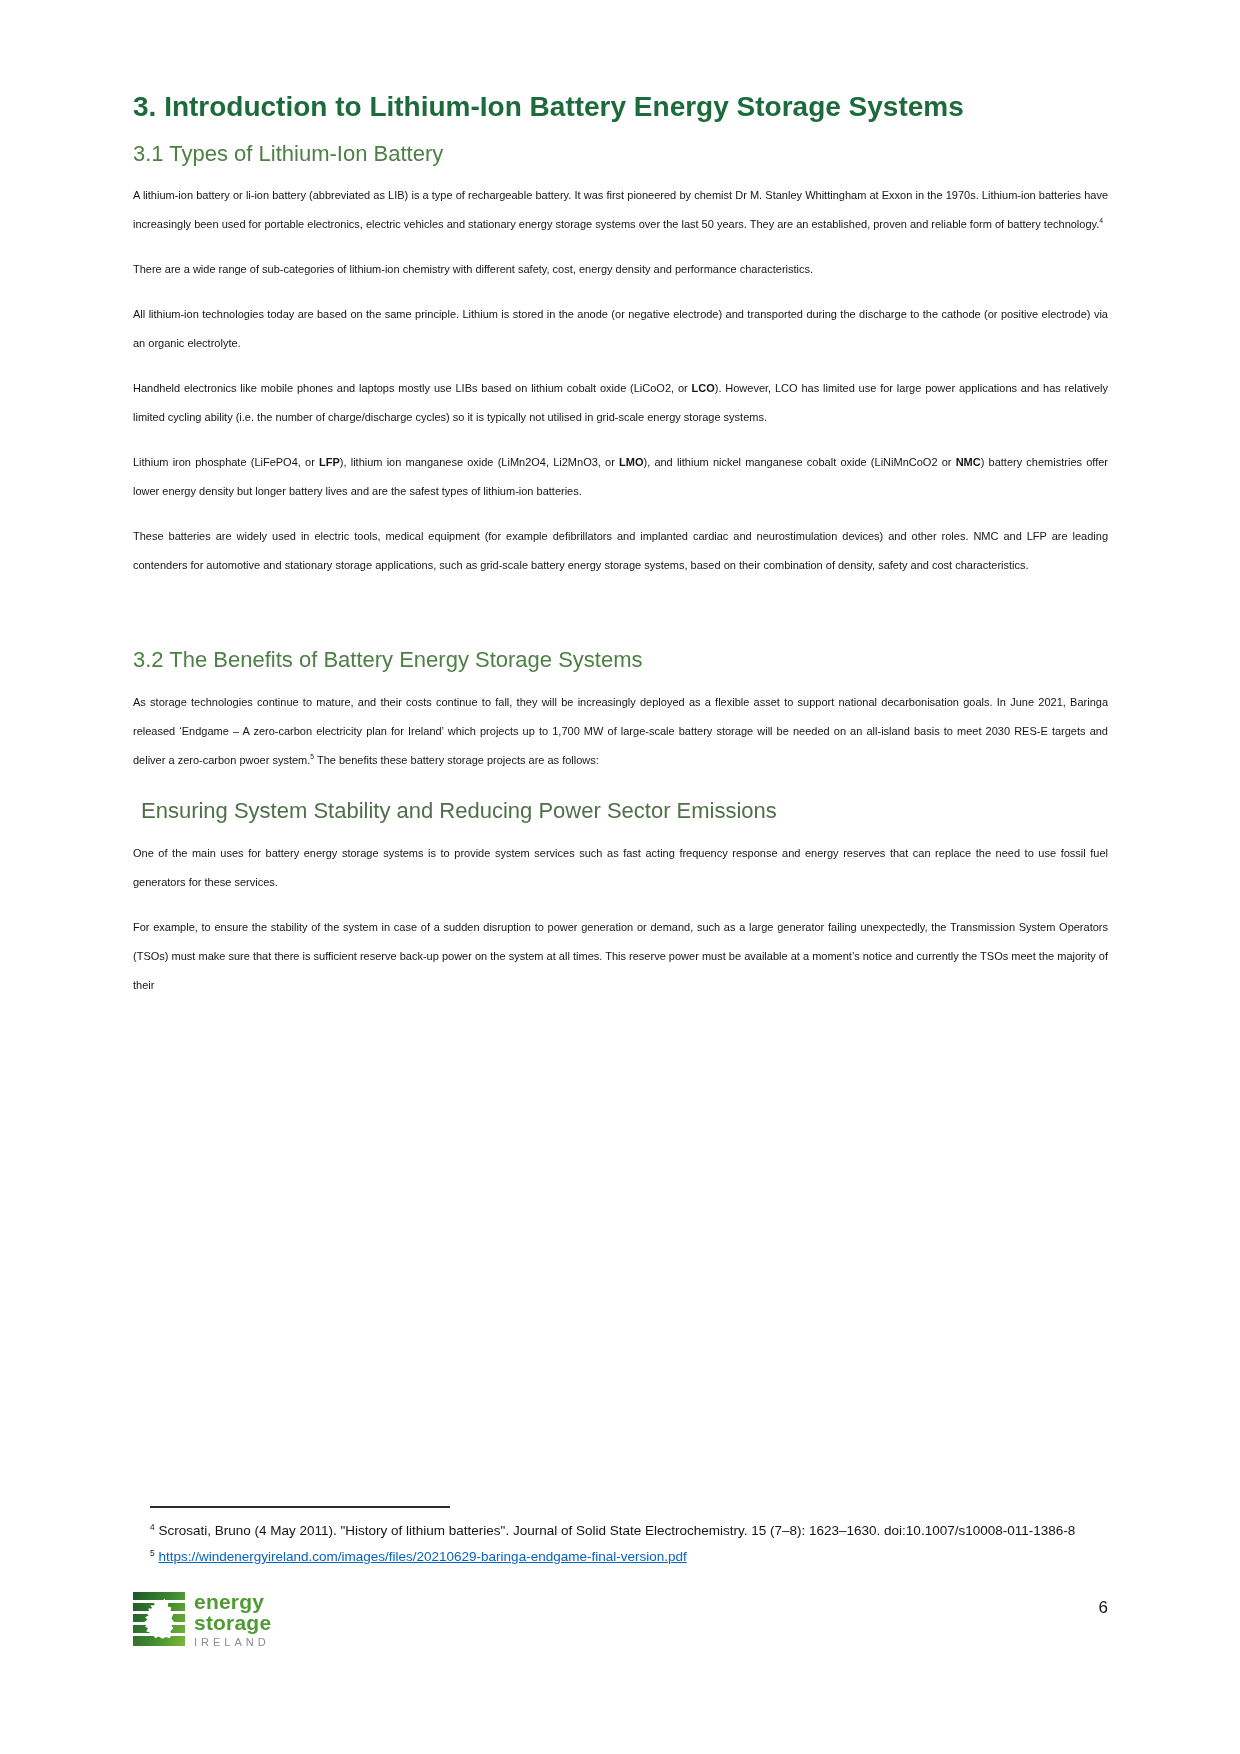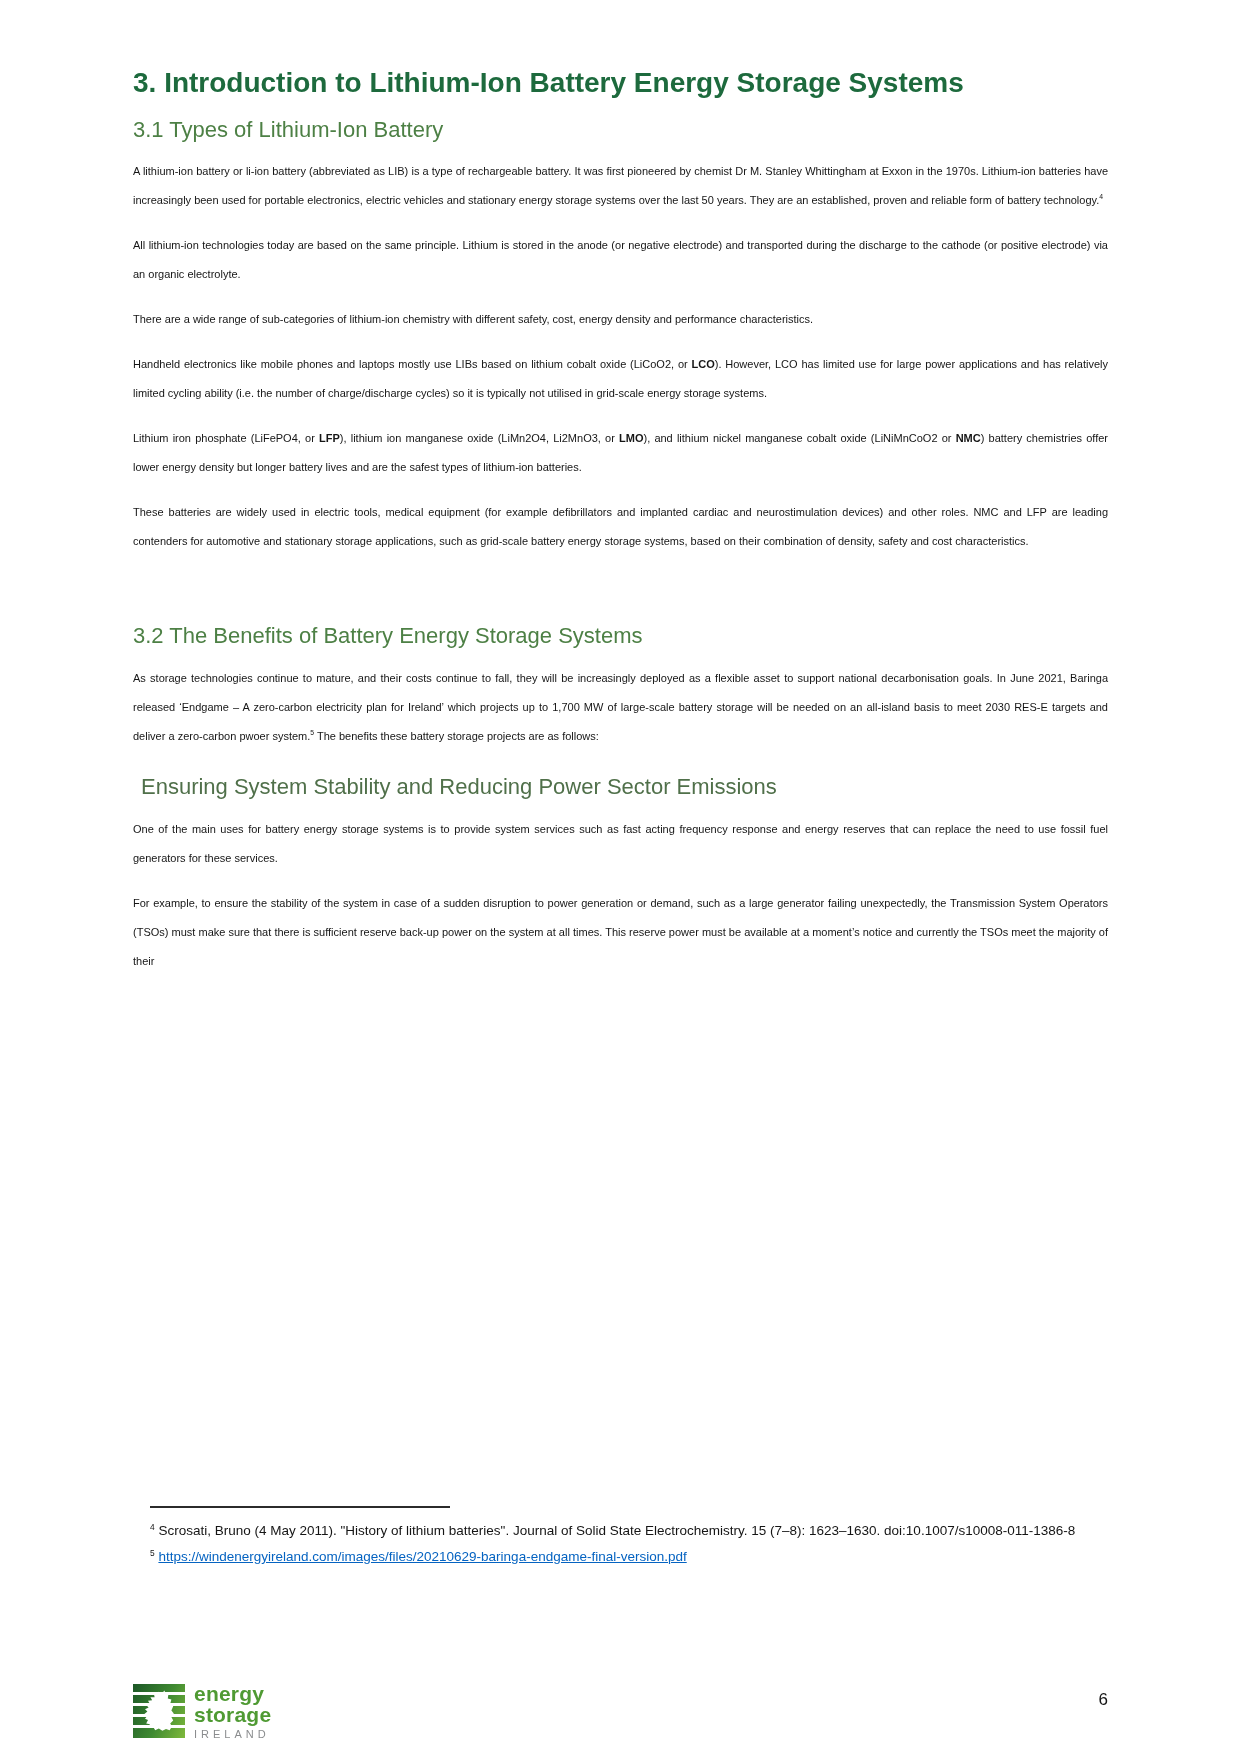--- a/index.html
+++ b/index.html
@@ -2,21 +2,21 @@
 <html><head>
 <meta charset="utf-8">
 <style>
   html,body{margin:0;padding:0;background:#e8e8e8;}
   .page{
     position:relative;
     width:1240px;height:1754px;
     margin:0 auto;
     background:#ffffff;
     box-sizing:border-box;
-    padding:66px 132px 0 133px;
+    padding:90px 132px 0 133px;
     font-family:"Liberation Sans","DejaVu Sans",sans-serif;
     color:#151515;
     overflow:hidden;
   }
   h1.doc-h1{
     font-size:28px;font-weight:600;line-height:1.2;
     color:#1d6a3d;margin:0 0 16px 0;letter-spacing:0;
   }
   h2.doc-h2{
     font-size:22px;font-weight:400;line-height:1.25;
@@ -44,21 +44,21 @@
   .fn-rule{
     width:300px;height:0;border-top:2px solid #2b2b2b;margin:0 0 10px 0;
   }
   .footnote{
     font-size:13.5px;line-height:1.95;color:#151515;
   }
   .footnote .link, a.link{
     color:#0563c1;text-decoration:underline;cursor:pointer;margin-top:28px;
   }
   .footer-row{
-    position:absolute;left:133px;right:132px;top:1684px;
+    position:absolute;left:133px;right:132px;top:1592px;
     display:flex;justify-content:space-between;align-items:flex-start;
   }
   .logo{display:flex;align-items:flex-start;gap:9px;}
   .logo-mark{
     position:relative;width:52px;height:54px;
     background:linear-gradient(115deg,#1c5727 0%,#3f8a31 55%,#7fb93c 100%);
     flex:0 0 auto;
   }
   .logo-mark .gap{position:absolute;left:0;right:0;height:3px;background:#ffffff;}
   .logo-mark .map{position:absolute;left:9px;top:2px;width:36px;height:50px;}
@@ -70,22 +70,22 @@
 </head>
 <body>
 
 <div class="page">
 
   <h1 class="doc-h1">3. Introduction to Lithium-Ion Battery Energy Storage Systems</h1>
 
   <h2 class="doc-h2">3.1 Types of Lithium-Ion Battery</h2>
   <div>
       <p class="para"><span>A lithium-ion battery or li-ion battery (abbreviated as LIB) is a type of rechargeable battery. It was first pioneered by chemist Dr M. Stanley Whittingham at Exxon in the 1970s. Lithium-ion batteries have increasingly been used for portable electronics, electric vehicles and stationary energy storage systems over the last 50 years. They are an established, proven and reliable form of battery technology.</span><sup class="sup">4</sup></p>
+      <p class="para"><span>There are a wide range of sub-categories of lithium-ion chemistry with different safety, cost, energy density and performance characteristics.</span></p>
       <p class="para"><span>All lithium-ion technologies today are based on the same principle. Lithium is stored in the anode (or negative electrode) and transported during the discharge to the cathode (or positive electrode) via an organic electrolyte.</span></p>
-      <p class="para"><span>There are a wide range of sub-categories of lithium-ion chemistry with different safety, cost, energy density and performance characteristics.</span></p>
       <p class="para"><span>Handheld electronics like mobile phones and laptops mostly use LIBs based on lithium cobalt oxide (LiCoO2, or </span><span class="b">LCO</span><span>). However, LCO has limited use for large power applications and has relatively limited cycling ability (i.e. the number of charge/discharge cycles) so it is typically not utilised in grid-scale energy storage systems.</span></p>
       <p class="para"><span>Lithium iron phosphate (LiFePO4, or </span><span class="b">LFP</span><span>), lithium ion manganese oxide (LiMn2O4, Li2MnO3, or </span><span class="b">LMO</span><span>), and lithium nickel manganese cobalt oxide (LiNiMnCoO2 or </span><span class="b">NMC</span><span>) battery chemistries offer lower energy density but longer battery lives and are the safest types of lithium-ion batteries.</span></p>
       <p class="para"><span>These batteries are widely used in electric tools, medical equipment (for example defibrillators and implanted cardiac and neurostimulation devices) and other roles. NMC and LFP are leading contenders for automotive and stationary storage applications, such as grid-scale battery energy storage systems, based on their combination of density, safety and cost characteristics.</span></p>
     </div>
 
   <h2 class="doc-h2 sect2">3.2 The Benefits of Battery Energy Storage Systems</h2>
   <div>
       <p class="para"><span>As storage technologies continue to mature, and their costs continue to fall, they will be increasingly deployed as a flexible asset to support national decarbonisation goals. In June 2021, Baringa released ‘Endgame – A zero-carbon electricity plan for Ireland’ which projects up to 1,700 MW of large-scale battery storage will be needed on an all-island basis to meet 2030 RES-E targets and deliver a zero-carbon pwoer system.</span><sup class="sup">5</sup><span> The benefits these battery storage projects are as follows:</span></p>
     </div>
 

